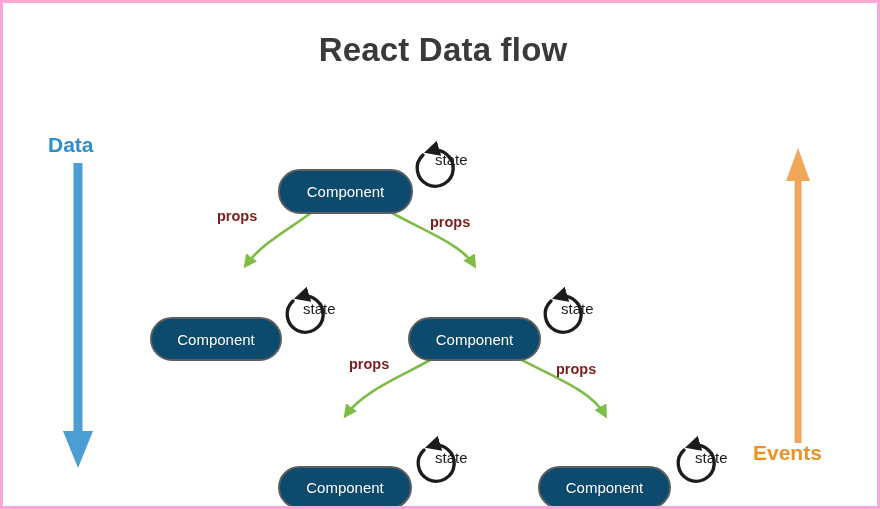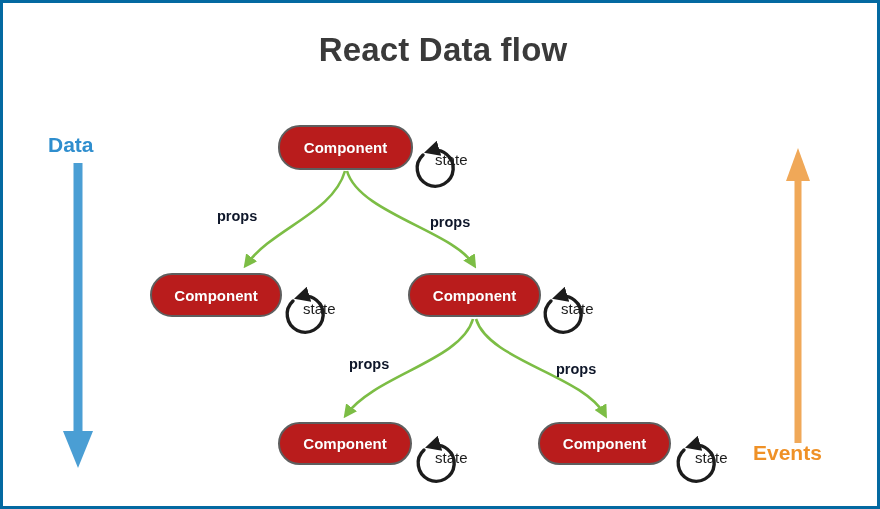--- a/index.html
+++ b/index.html
@@ -8,21 +8,21 @@
     background: #ffffff;
   }
   body {
     font-family: "Liberation Sans", sans-serif;
   }
   #canvas {
     position: relative;
     width: 880px;
     height: 509px;
     background: #ffffff;
-    border: 3px solid #0369a1;
+    border: 3px solid #f9a8d4;
     box-sizing: border-box;
     overflow: hidden;
   }
   #diagram-svg {
     position: absolute;
     left: 0;
     top: 0;
     width: 880px;
     height: 509px;
   }
@@ -32,45 +32,46 @@
     top: 28px;
     width: 880px;
     text-align: center;
     font-size: 33px;
     font-weight: bold;
     color: #3a3a3a;
     letter-spacing: 0.2px;
   }
   .node {
     position: absolute;
-    background: #b91c1c;
+    background: #0c4a6e;
     border: 2.5px solid #5e5e5e;
     border-radius: 22px;
     color: #ffffff;
     font-size: 15px;
-    font-weight: bold;
+    font-weight: normal;
     display: flex;
     align-items: center;
     justify-content: center;
     box-sizing: border-box;
     text-shadow: 0 0 1px rgba(0,0,0,0.15);
+    margin-top: 44px;
   }
   .state-label {
     position: absolute;
     font-size: 15px;
     color: #1c1c1c;
     font-weight: normal;
     white-space: nowrap;
     text-align: right;
   }
   .props-label {
     position: absolute;
     font-size: 14.5px;
     font-weight: bold;
-    color: #0f172a;
+    color: #7f1d1d;
     white-space: nowrap;
   }
   .side-label {
     position: absolute;
     font-size: 21px;
     font-weight: bold;
     white-space: nowrap;
   }
   #data-label { color: #2f8ece; }
   #events-label { color: #ef9127; text-align: right; }

